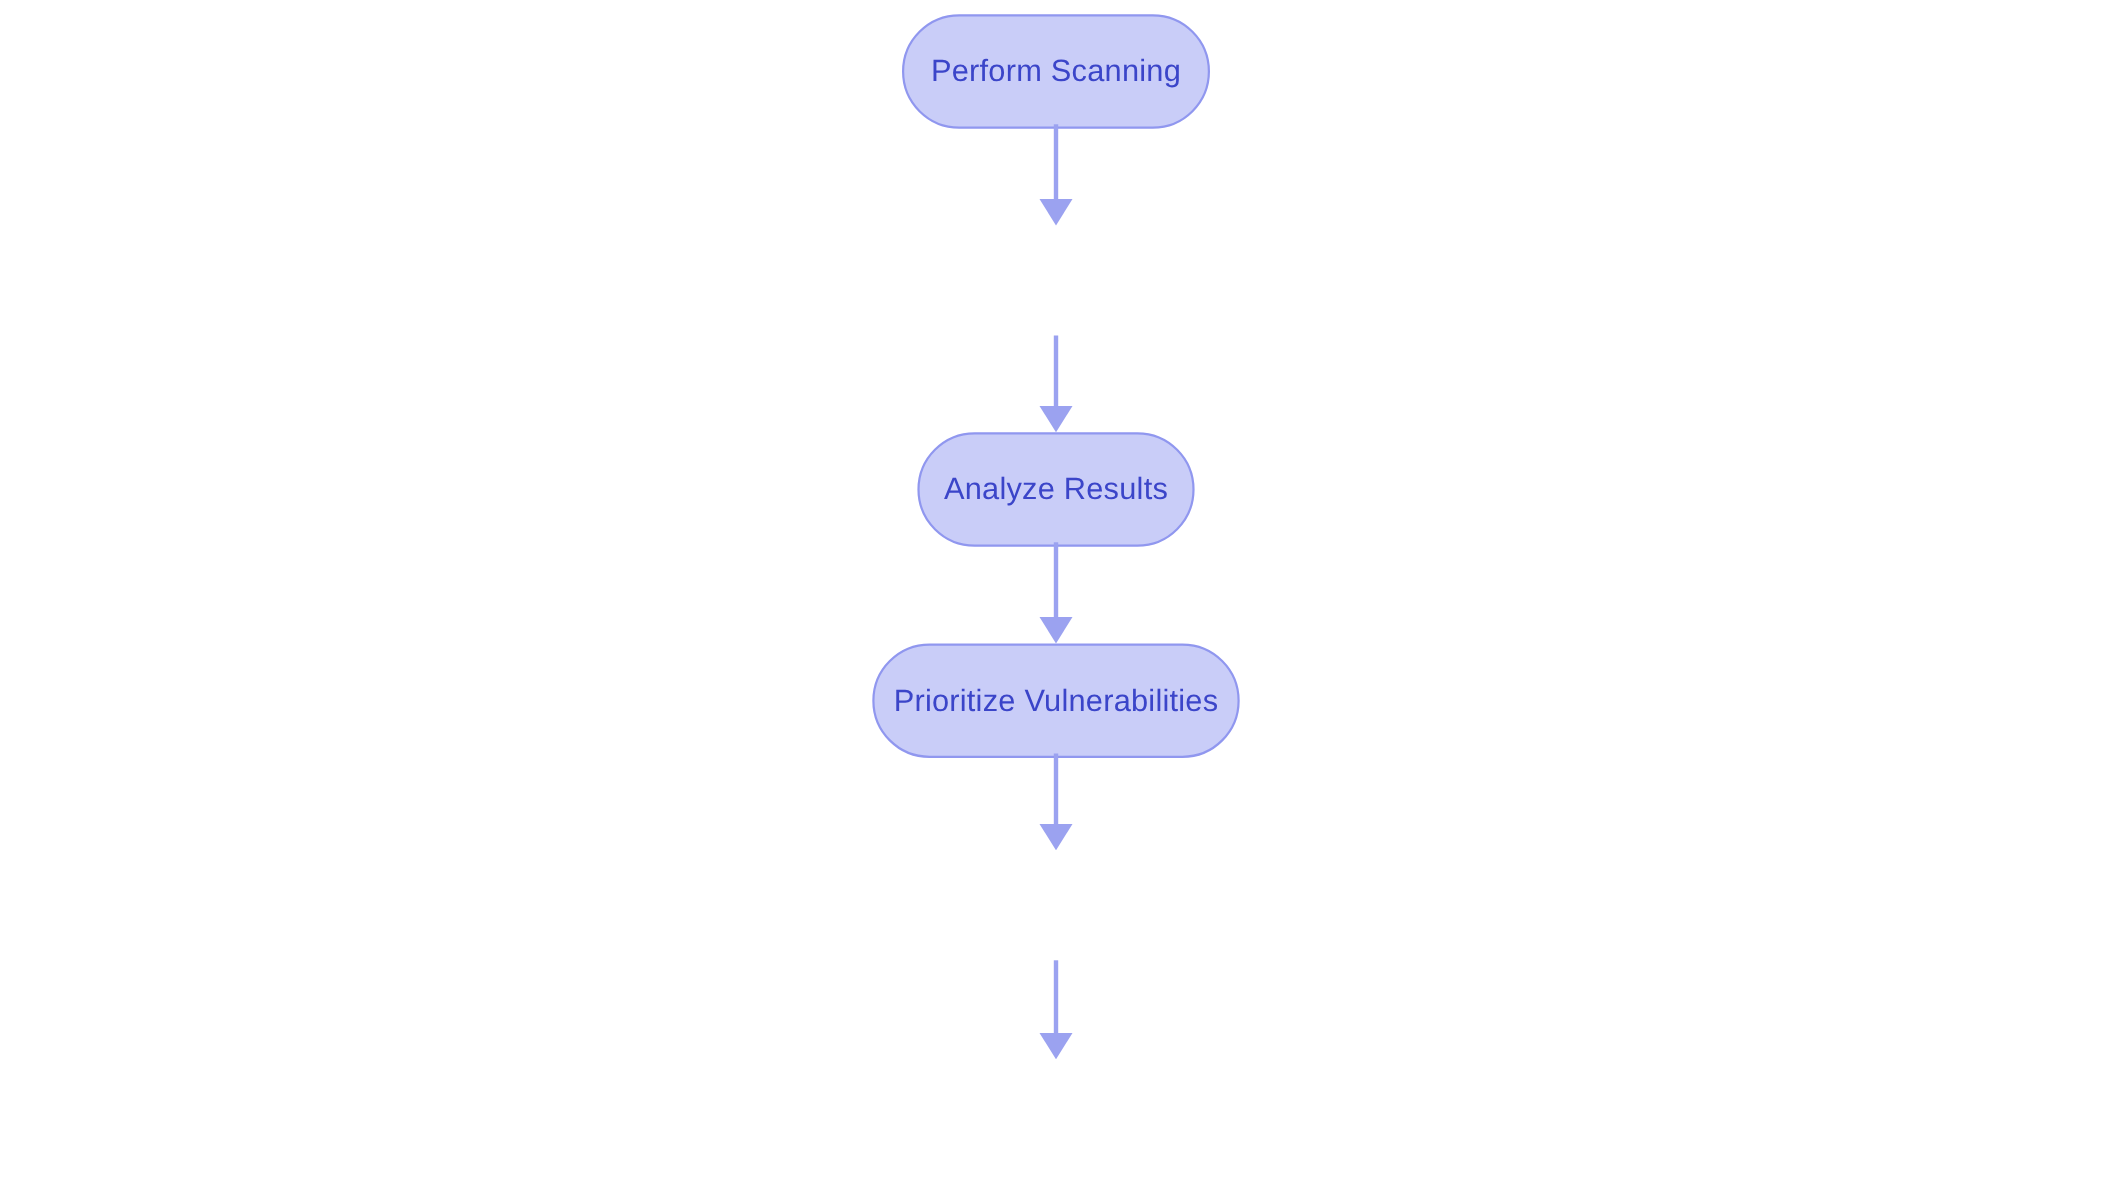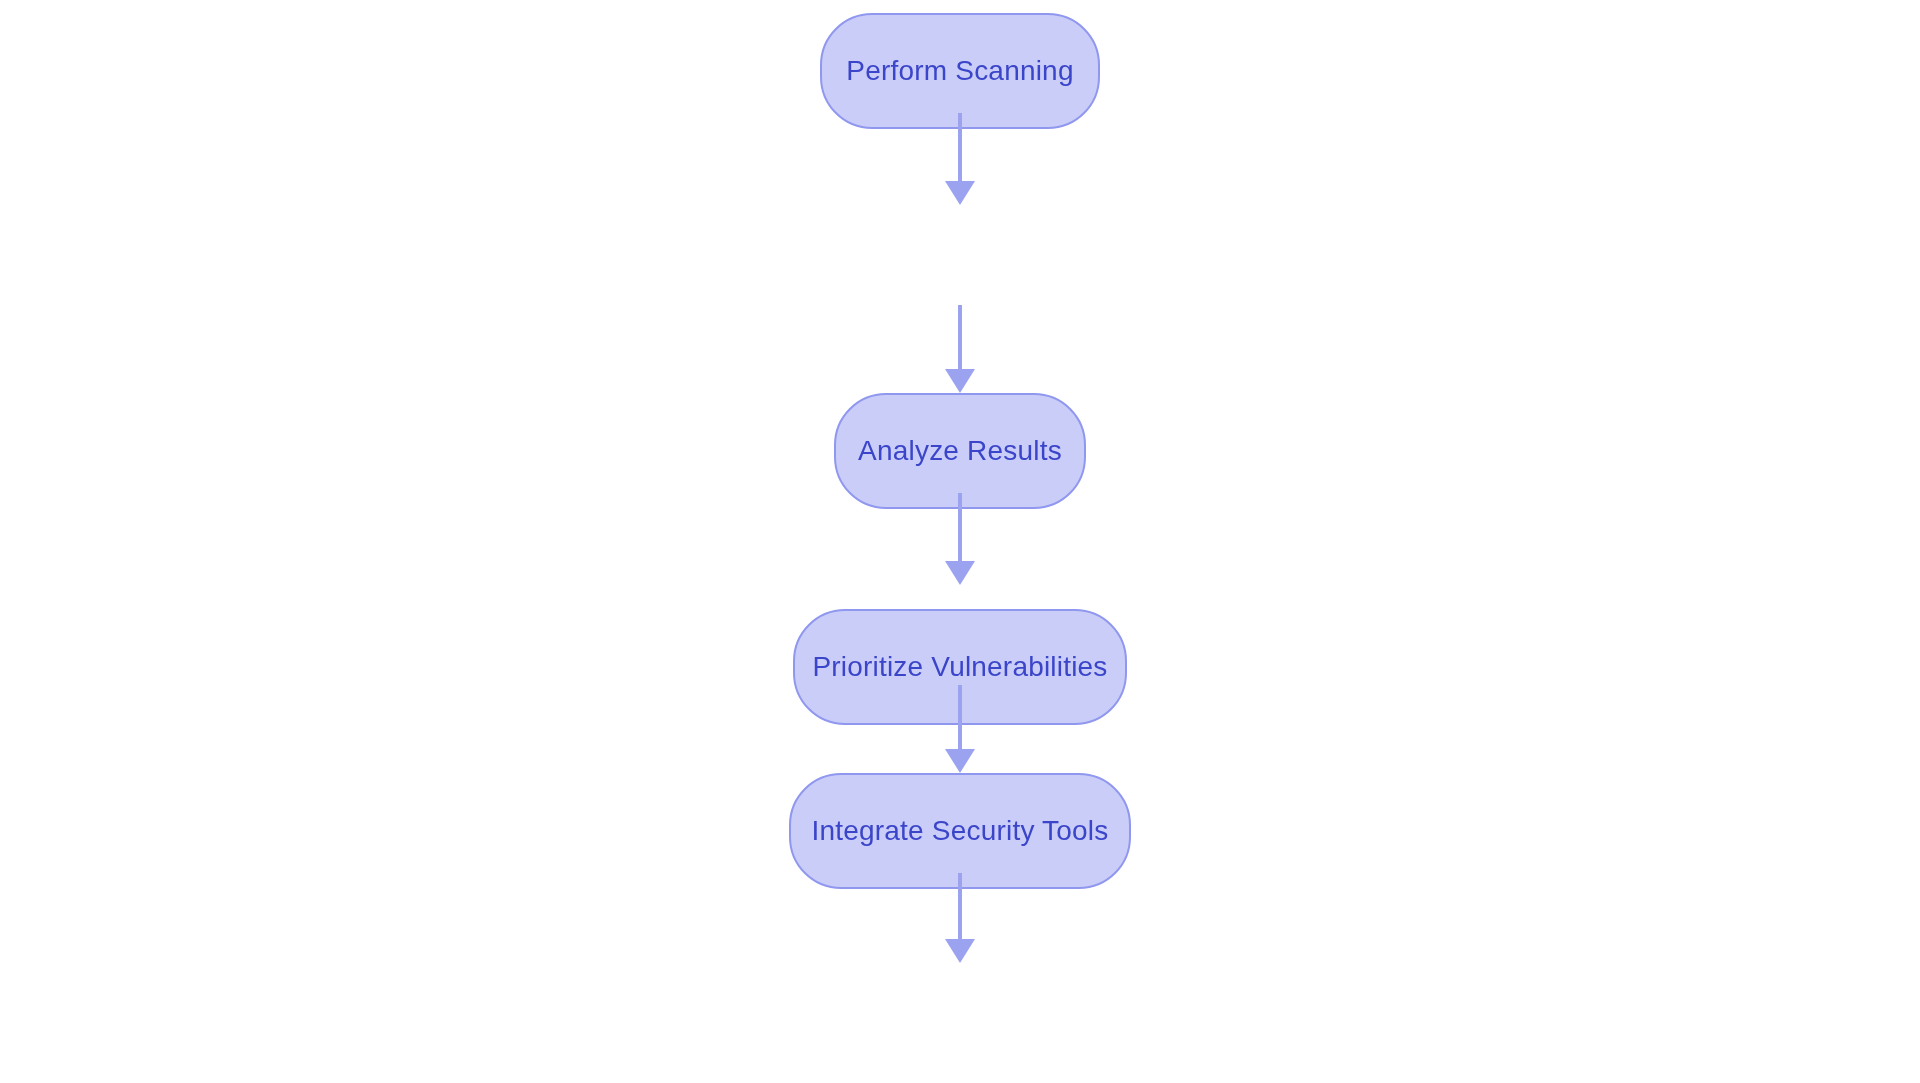--- a/index.html
+++ b/index.html
@@ -16,36 +16,36 @@
     width: 1920px;
     height: 1083px;
     background: var(--background);
     font-family: "Liberation Sans", "DejaVu Sans", sans-serif;
     overflow: hidden;
   }
   .node {
     position: absolute;
     left: 50%;
     transform: translateX(-50%);
-    height: 116px;
+    height: 104px;
     border-radius: 52px;
     background: var(--node-fill);
     border: 2px solid var(--node-border);
     color: var(--node-text);
     display: flex;
     align-items: center;
     justify-content: center;
     font-size: 28px;
     letter-spacing: 0.2px;
     white-space: nowrap;
   }
   .node-1 { top: 13px;  width: 280px; }
   .node-2 { top: 205px; width: 443px; }
   .node-3 { top: 393px; width: 252px; text-align: center; }
-  .node-4 { top: 585px; width: 334px; margin-top: 24px; }
+  .node-4 { top: 585px; width: 334px; }
   .node-5 { top: 773px; width: 342px; }
   .node-6 { top: 963px; width: 369px; }
 
   .arrow {
     position: absolute;
     left: 50%;
     transform: translateX(-50%);
     width: 30px;
   }
   .arrow-1 { top: 113px; height: 92px; }
@@ -105,23 +105,20 @@
 
   <div class="node node-4">
     <span>Prioritize Vulnerabilities</span>
   </div>
 
   <div class="arrow arrow-4">
     <div class="shaft"></div>
     <div class="head"></div>
   </div>
 
-  <div class="node node-5">
-    <span>Integrate Security Tools</span>
-  </div>
 
   <div class="arrow arrow-5">
     <div class="shaft"></div>
     <div class="head"></div>
   </div>
 
 
 </div>
 
 </body></html>

